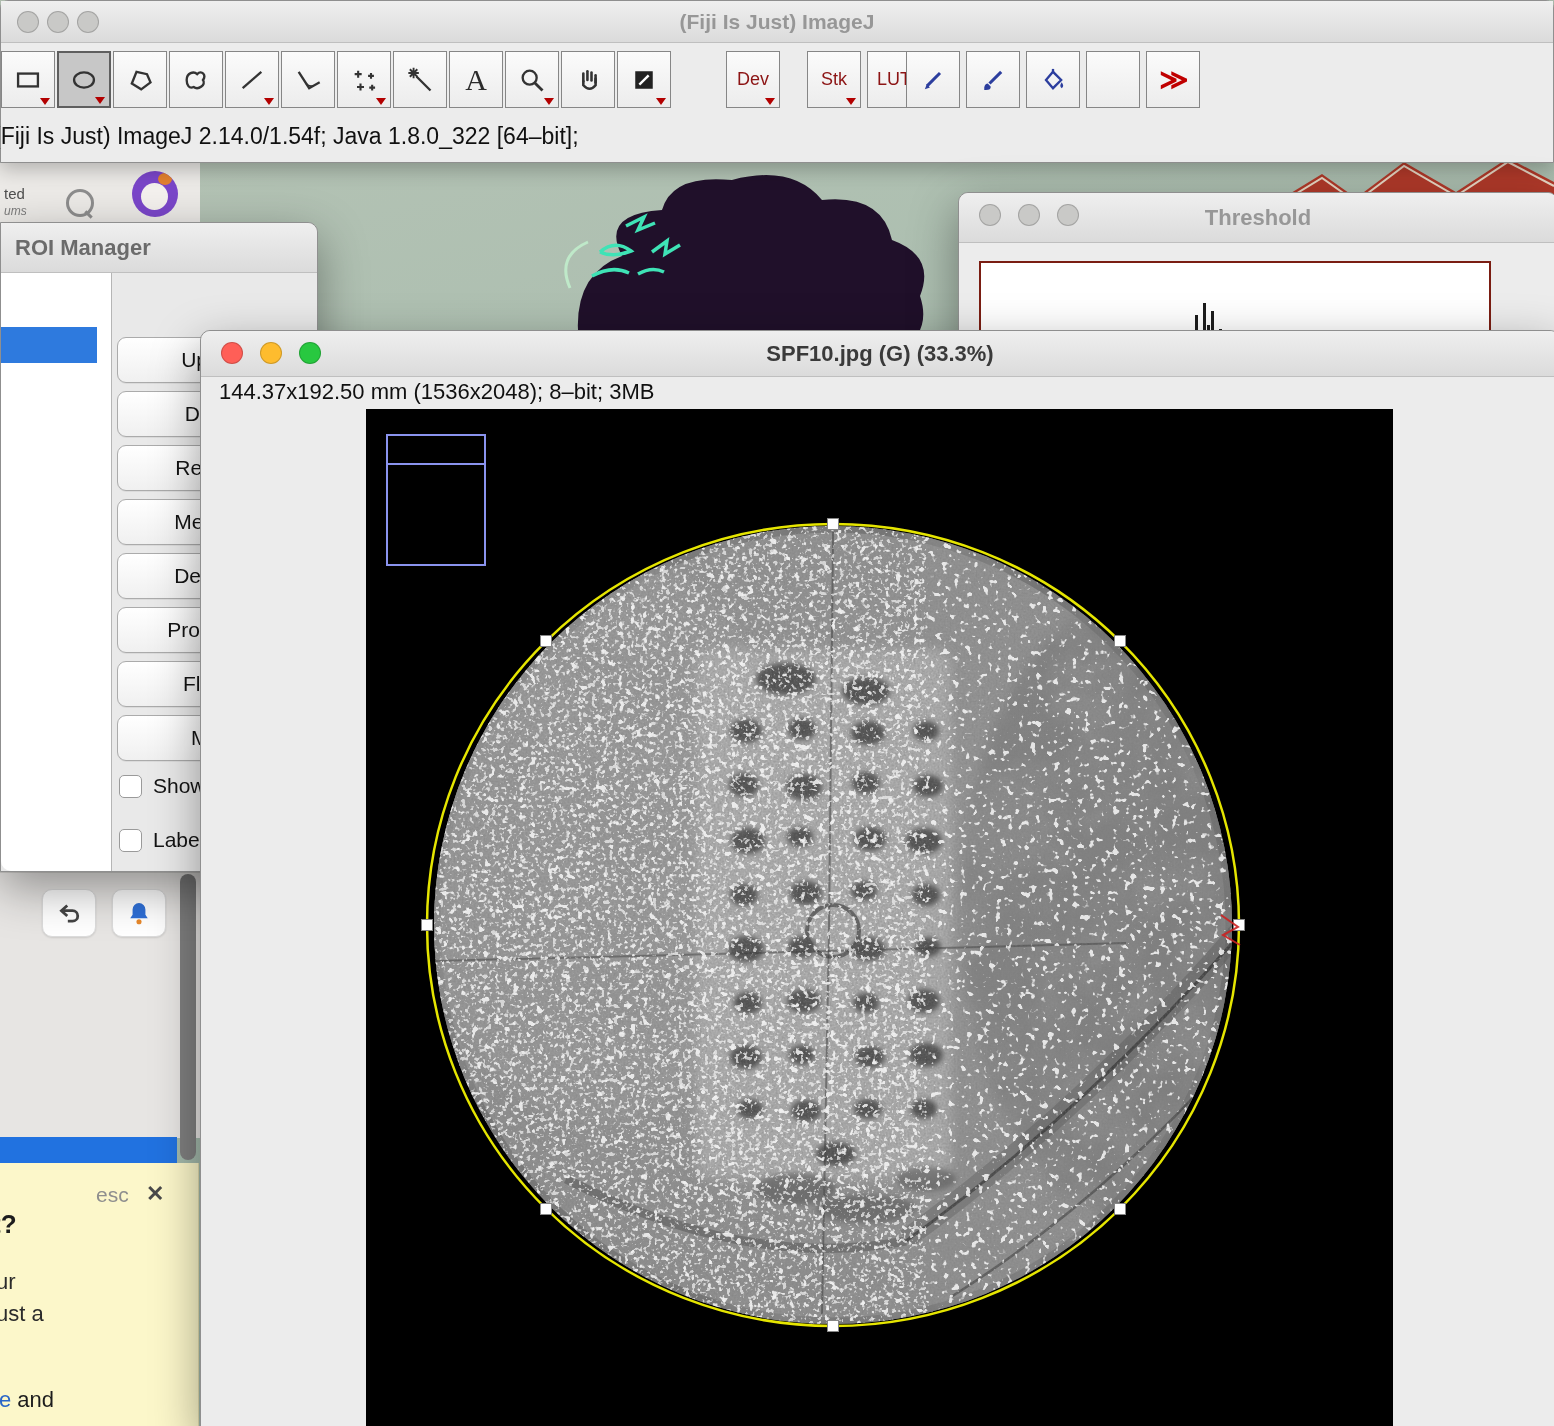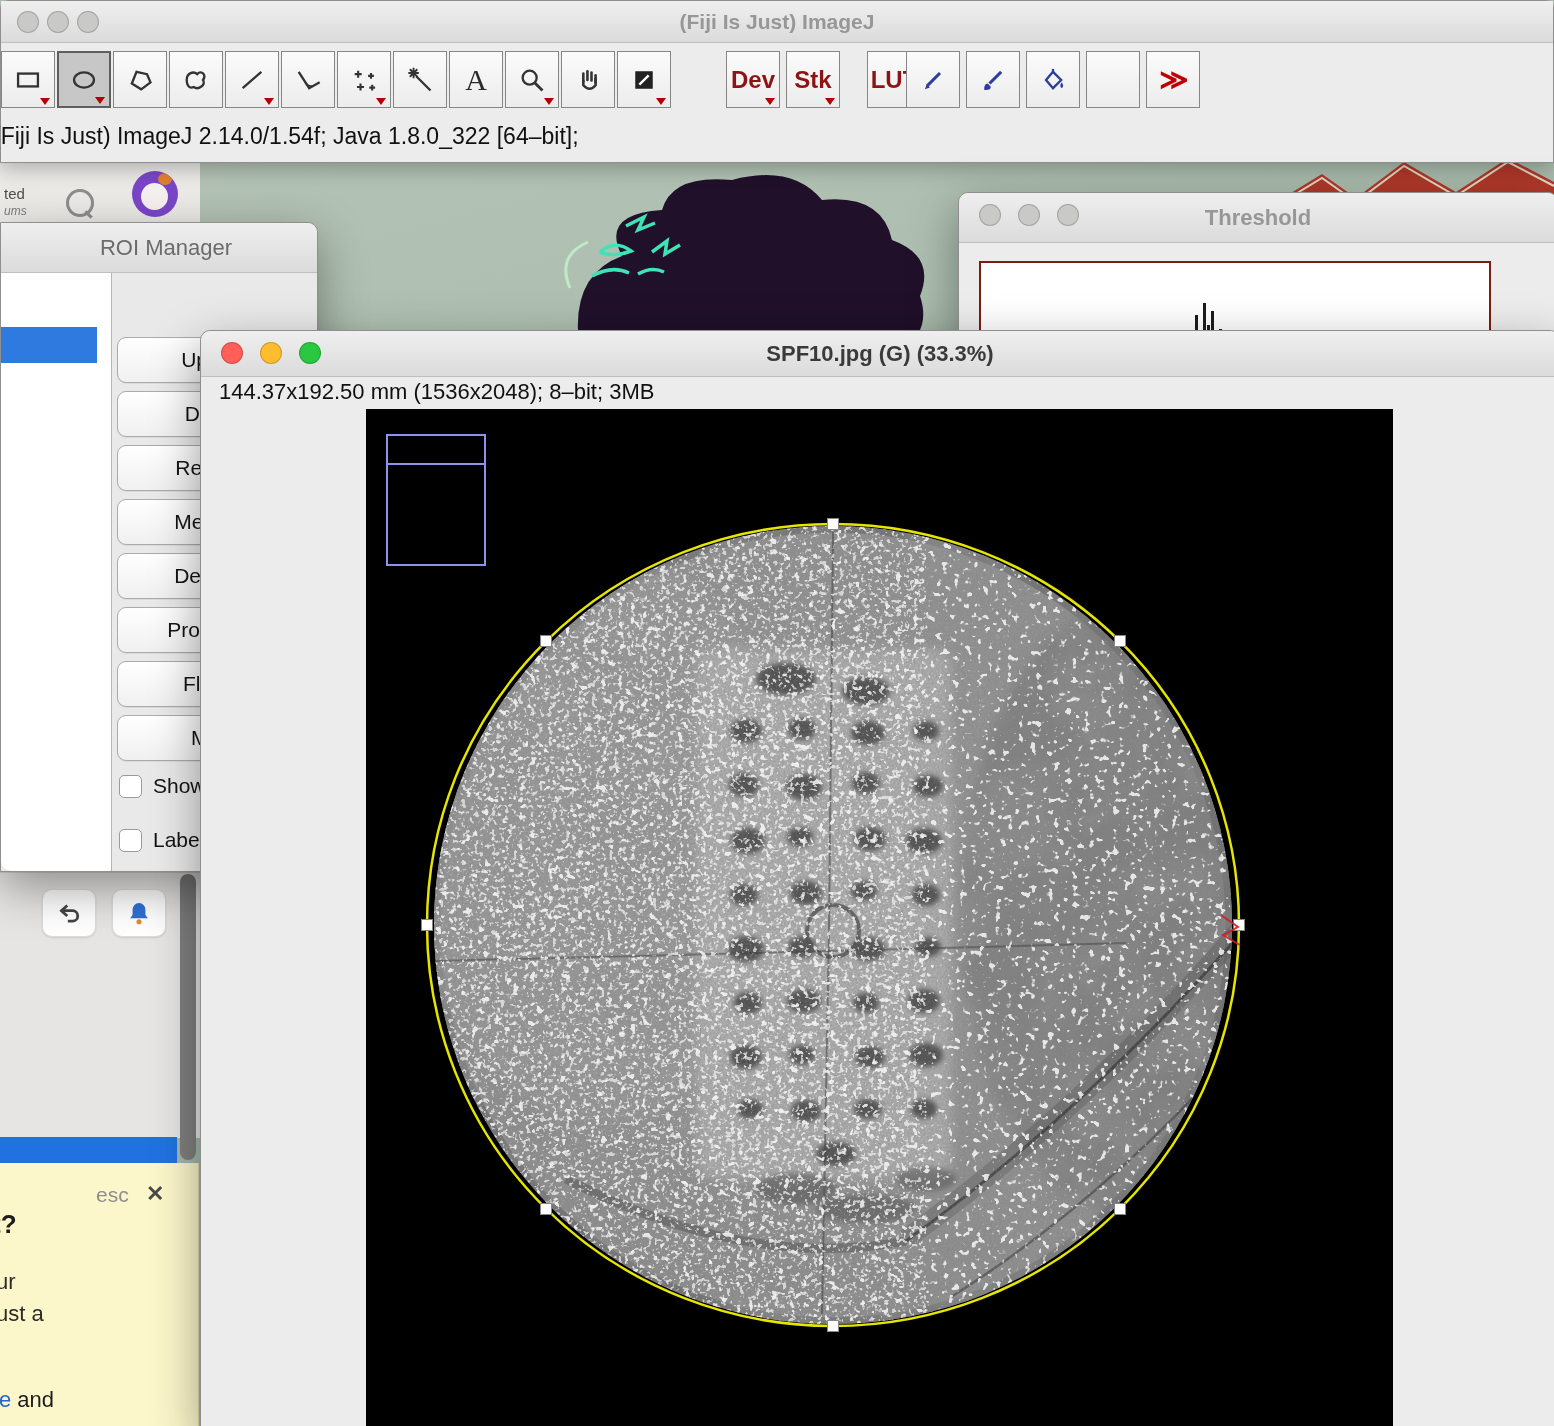--- a/index.html
+++ b/index.html
@@ -18,37 +18,37 @@
   .wtitle.dim{color:#979797;}
   
   .main-win{left:0;top:0;width:1554px;height:163px;border-radius:8px 8px 0 0;box-shadow:0 6px 20px rgba(0,0,0,.25);}
   .main-titlebar{height:42px;}
   .main-titlebar .lights{top:10px;}
   .main-titlebar .wtitle{line-height:42px;font-size:21px;}
   .toolbar{position:absolute;left:0;top:50px;width:100%;height:58px;}
   .tbtn{position:absolute;top:0;width:54px;height:57px;background:linear-gradient(#fbfbfb,#ececec);border:1px solid #868686;box-sizing:border-box;display:flex;align-items:center;justify-content:center;}
   .tbtn.selected{background:#c7c7c7;border:2px solid #5f5f5f;}
   .dd{position:absolute;right:4px;bottom:2px;width:0;height:0;border-left:5px solid transparent;border-right:5px solid transparent;border-top:7px solid #b30000;}
-  .redtext{color:#8c1414;font-weight:bold;font-size:24px;}
+  .redtext{color:#8c1414;font-weight:normal;font-size:18px;}
   .atext{font-family:"Liberation Serif",serif;font-size:30px;color:#2c2c2c;line-height:1;}
   .moretext{color:#c00000;font-weight:bold;font-size:28px;letter-spacing:-2px;}
   .statusline{position:absolute;left:-8px;top:122px;font-size:23px;color:#101010;white-space:nowrap;}
   .searchbox{position:absolute;right:8px;top:116px;width:252px;height:40px;border:1px solid #c6c6c6;background:#fff;font-family:"Liberation Sans",sans-serif;font-size:21px;color:#555;padding:0 10px;box-sizing:border-box;}
   .searchbox::placeholder{color:#9b9b9b;}
   
   .thr-win{left:958px;top:192px;width:600px;height:420px;border-radius:10px;}
   .thr-win .titlebar{height:50px;border-radius:10px 10px 0 0;}
   .thr-win .wtitle{line-height:50px;}
   .hist-panel{position:absolute;left:20px;top:68px;width:512px;height:150px;background:#fff;border:2px solid #7a1d12;box-sizing:border-box;}
   .hist-bars{position:absolute;left:186px;bottom:6px;display:flex;align-items:flex-end;gap:1px;}
   .hbar{width:3px;background:#1c1c1c;}
   
   .roi-win{left:0;top:222px;width:318px;height:650px;border-radius:0 10px 10px 0;background:#e9e9e9;}
   .roi-titlebar{height:50px;border-radius:0 10px 0 0;}
-  .roi-title{padding-left:14px;line-height:50px;font-size:22px;font-weight:normal;color:#6b6b6b;text-align:center;}
+  .roi-title{padding-left:14px;line-height:50px;font-size:22px;font-weight:bold;color:#6b6b6b;}
   .roi-list{position:absolute;left:0;top:50px;width:110px;bottom:0;background:#fff;border-right:1px solid #b5b5b5;border-radius:0 0 0 10px;}
   .roi-selected{position:absolute;left:0;top:54px;width:96px;height:36px;background:#2e7ade;}
   .roi-btn{position:absolute;left:116px;width:194px;height:44px;border:1px solid #ababab;border-radius:9px;background:linear-gradient(#ffffff,#f0f0f0);font-size:21px;color:#141414;display:flex;align-items:center;justify-content:center;box-shadow:0 1px 0 rgba(0,0,0,.06);}
   .roi-check{position:absolute;left:118px;height:30px;display:flex;align-items:center;gap:11px;font-size:21px;color:#141414;}
   .checkbox{width:23px;height:23px;border:1.5px solid #9a9a9a;border-radius:5px;background:#fff;box-sizing:border-box;}
   
   .spf-win{left:200px;top:330px;width:1360px;height:1100px;border-radius:10px 10px 0 0;}
   .spf-win .titlebar{border-radius:10px 10px 0 0;}
   .infobar{position:absolute;left:0;top:46px;width:100%;height:32px;background:#ececec;font-size:22px;color:#101010;line-height:30px;padding-left:18px;box-sizing:border-box;}
   .canvas{position:absolute;left:165px;top:78px;width:1027px;height:1022px;background:#000;}
@@ -228,21 +228,21 @@
             <rect x="4.5" y="4.5" width="15" height="15" fill="#222"></rect>
             <line x1="8" y1="16" x2="16" y2="8" stroke="#fff" stroke-width="2"></line>
           </svg>
         <span class="dd"></span>
       </div>
 
       <div class="tbtn" style="left:725px">
         <span class="redtext">Dev</span>
         <span class="dd"></span>
       </div>
-      <div class="tbtn" style="left:785px">
+      <div class="tbtn" style="left:806px">
         <span class="redtext">Stk</span>
         <span class="dd"></span>
       </div>
       <div class="tbtn" style="left:866px">
         <span class="redtext">LUT</span>
         <span class="dd"></span>
       </div>
       <div class="tbtn" style="left:905px">
         <svg width="28" height="28" viewBox="0 0 24 24">
             <line x1="7" y1="17" x2="18" y2="6" stroke="#2c3e9e" stroke-width="2.6"></line>

